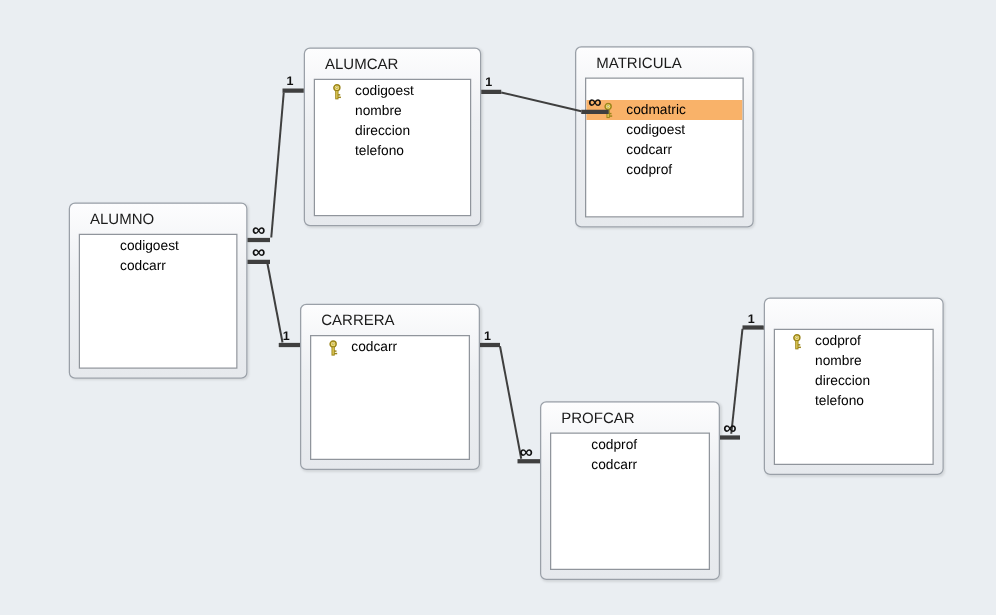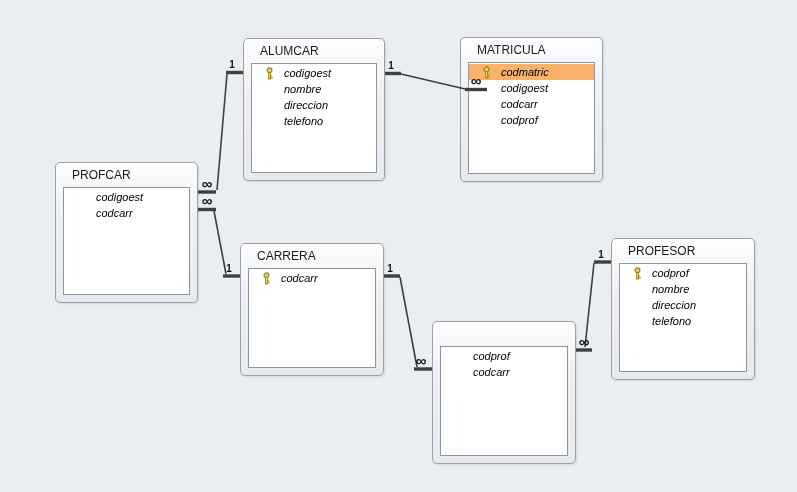--- a/index.html
+++ b/index.html
@@ -29,26 +29,26 @@
   }
   .table-fields{
     position:absolute;left:7px;right:7px;top:24px;bottom:7px;
     background:#ffffff;border:1px solid #90959c;
     padding-top:1px;overflow:hidden;
   }
   .field-row{
     display:flex;align-items:center;height:16px;line-height:16px;
     font-size:11px;color:#000;white-space:nowrap;cursor:default;
   }
-  .field-row.selected{ background:#f9b269; }
+  .field-row.selected{ background:#f9b269;margin-top:16px; }
   .key-slot{
     width:18px;margin-left:13px;display:flex;align-items:center;justify-content:flex-start;
     flex:0 0 18px;
   }
-  .field-name{ padding-left:1px;font-style:italic; }
+  .field-name{ padding-left:1px; }
   .rel-label-one{ font-size:10px;font-weight:bold;fill:#111; }
   .rel-label-many{ font-size:15px;font-weight:bold;fill:#111; }
 </style>
 </head>
 <body>
 
 <div id="diagram-canvas">
   <svg id="rel-layer" width="797" height="492">
       <g>
         <line x1="385" y1="73.5" x2="401" y2="73.5" stroke="#3f3f3f" stroke-width="3.4"></line>
@@ -138,21 +138,21 @@
           <span class="key-slot"></span>
           <span class="field-name">codcarr</span>
         </div>
         <div class="field-row">
           <span class="key-slot"></span>
           <span class="field-name">codprof</span>
         </div>
       </div>
     </div>
     <div class="table-box" style="left: 55px; top: 162px; width: 143px; height: 141px;">
-      <div class="table-title">PROFCAR</div>
+      <div class="table-title">ALUMNO</div>
       <div class="table-fields">
         <div class="field-row">
           <span class="key-slot"></span>
           <span class="field-name">codigoest</span>
         </div>
         <div class="field-row">
           <span class="key-slot"></span>
           <span class="field-name">codcarr</span>
         </div>
       </div>
@@ -168,33 +168,33 @@
               <rect x="4" y="5.8" width="2" height="7.4" fill="#e8d25e" stroke="#9a8419" stroke-width="0.9"></rect>
               <rect x="5.9" y="9.0" width="2.1" height="1.3" fill="#9a8419"></rect>
               <rect x="5.9" y="11.2" width="2.7" height="1.3" fill="#9a8419"></rect>
             </svg>
           </span>
           <span class="field-name">codcarr</span>
         </div>
       </div>
     </div>
     <div class="table-box" style="left: 432px; top: 321px; width: 144px; height: 143px;">
+      <div class="table-title">PROFCAR</div>
       <div class="table-fields">
         <div class="field-row">
           <span class="key-slot"></span>
           <span class="field-name">codprof</span>
         </div>
         <div class="field-row">
           <span class="key-slot"></span>
           <span class="field-name">codcarr</span>
         </div>
       </div>
     </div>
     <div class="table-box" style="left: 611px; top: 238px; width: 144px; height: 142px;">
-      <div class="table-title">PROFESOR</div>
       <div class="table-fields">
         <div class="field-row">
           <span class="key-slot">
             <svg width="9" height="13" viewBox="0 0 10 14">
               <circle cx="5" cy="3.4" r="2.7" fill="#f3e27a" stroke="#9a8419" stroke-width="1.3"></circle>
               <circle cx="5" cy="3.2" r="0.9" fill="#fefef4" stroke="#9a8419" stroke-width="0.5"></circle>
               <rect x="4" y="5.8" width="2" height="7.4" fill="#e8d25e" stroke="#9a8419" stroke-width="0.9"></rect>
               <rect x="5.9" y="9.0" width="2.1" height="1.3" fill="#9a8419"></rect>
               <rect x="5.9" y="11.2" width="2.7" height="1.3" fill="#9a8419"></rect>
             </svg>

